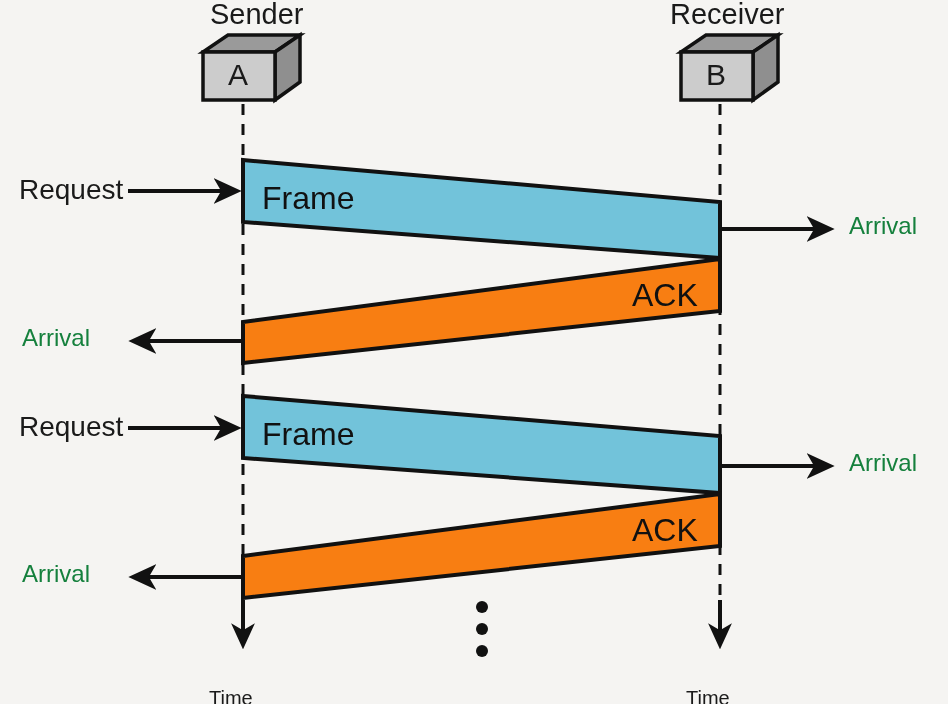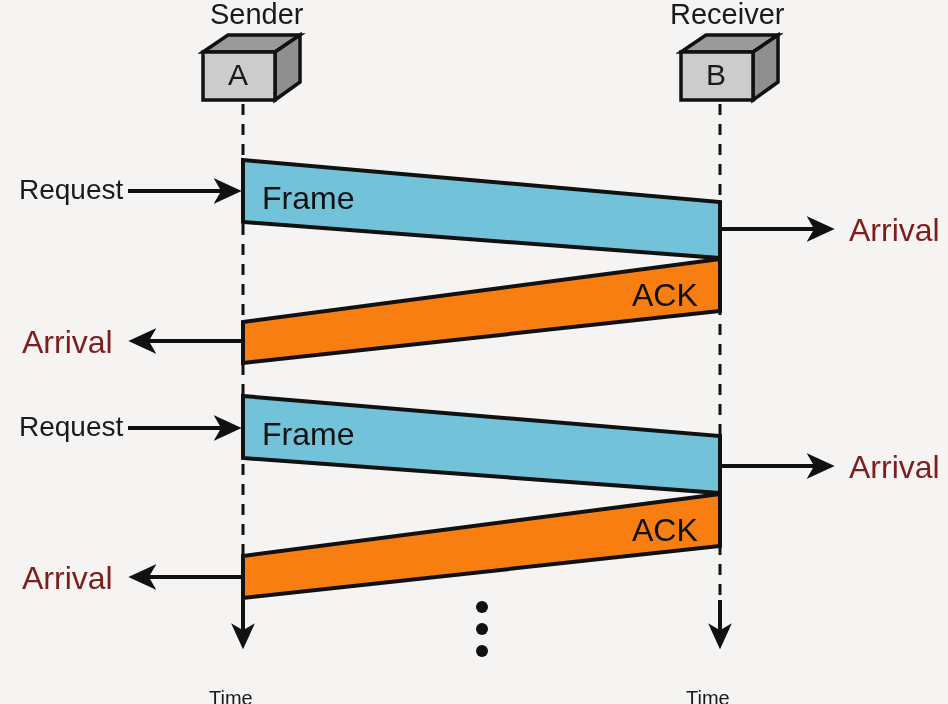--- a/index.html
+++ b/index.html
@@ -33,22 +33,22 @@
     letter-spacing: 0px;
   }
   .node-letter {
     font-size: 30px;
   }
   .side-label {
     font-size: 28px;
     margin-left: 15px;
   }
   .arrival-label {
-    font-size: 32px;
-    color: #7f1d1d;
+    font-size: 24px;
+    color: #15803d;
     text-align: right;
   }
   .band-label {
     font-size: 32px;
     color: #111111;
   }
   .time-label {
     font-size: 20px;
     margin-top: 28px;
   }

